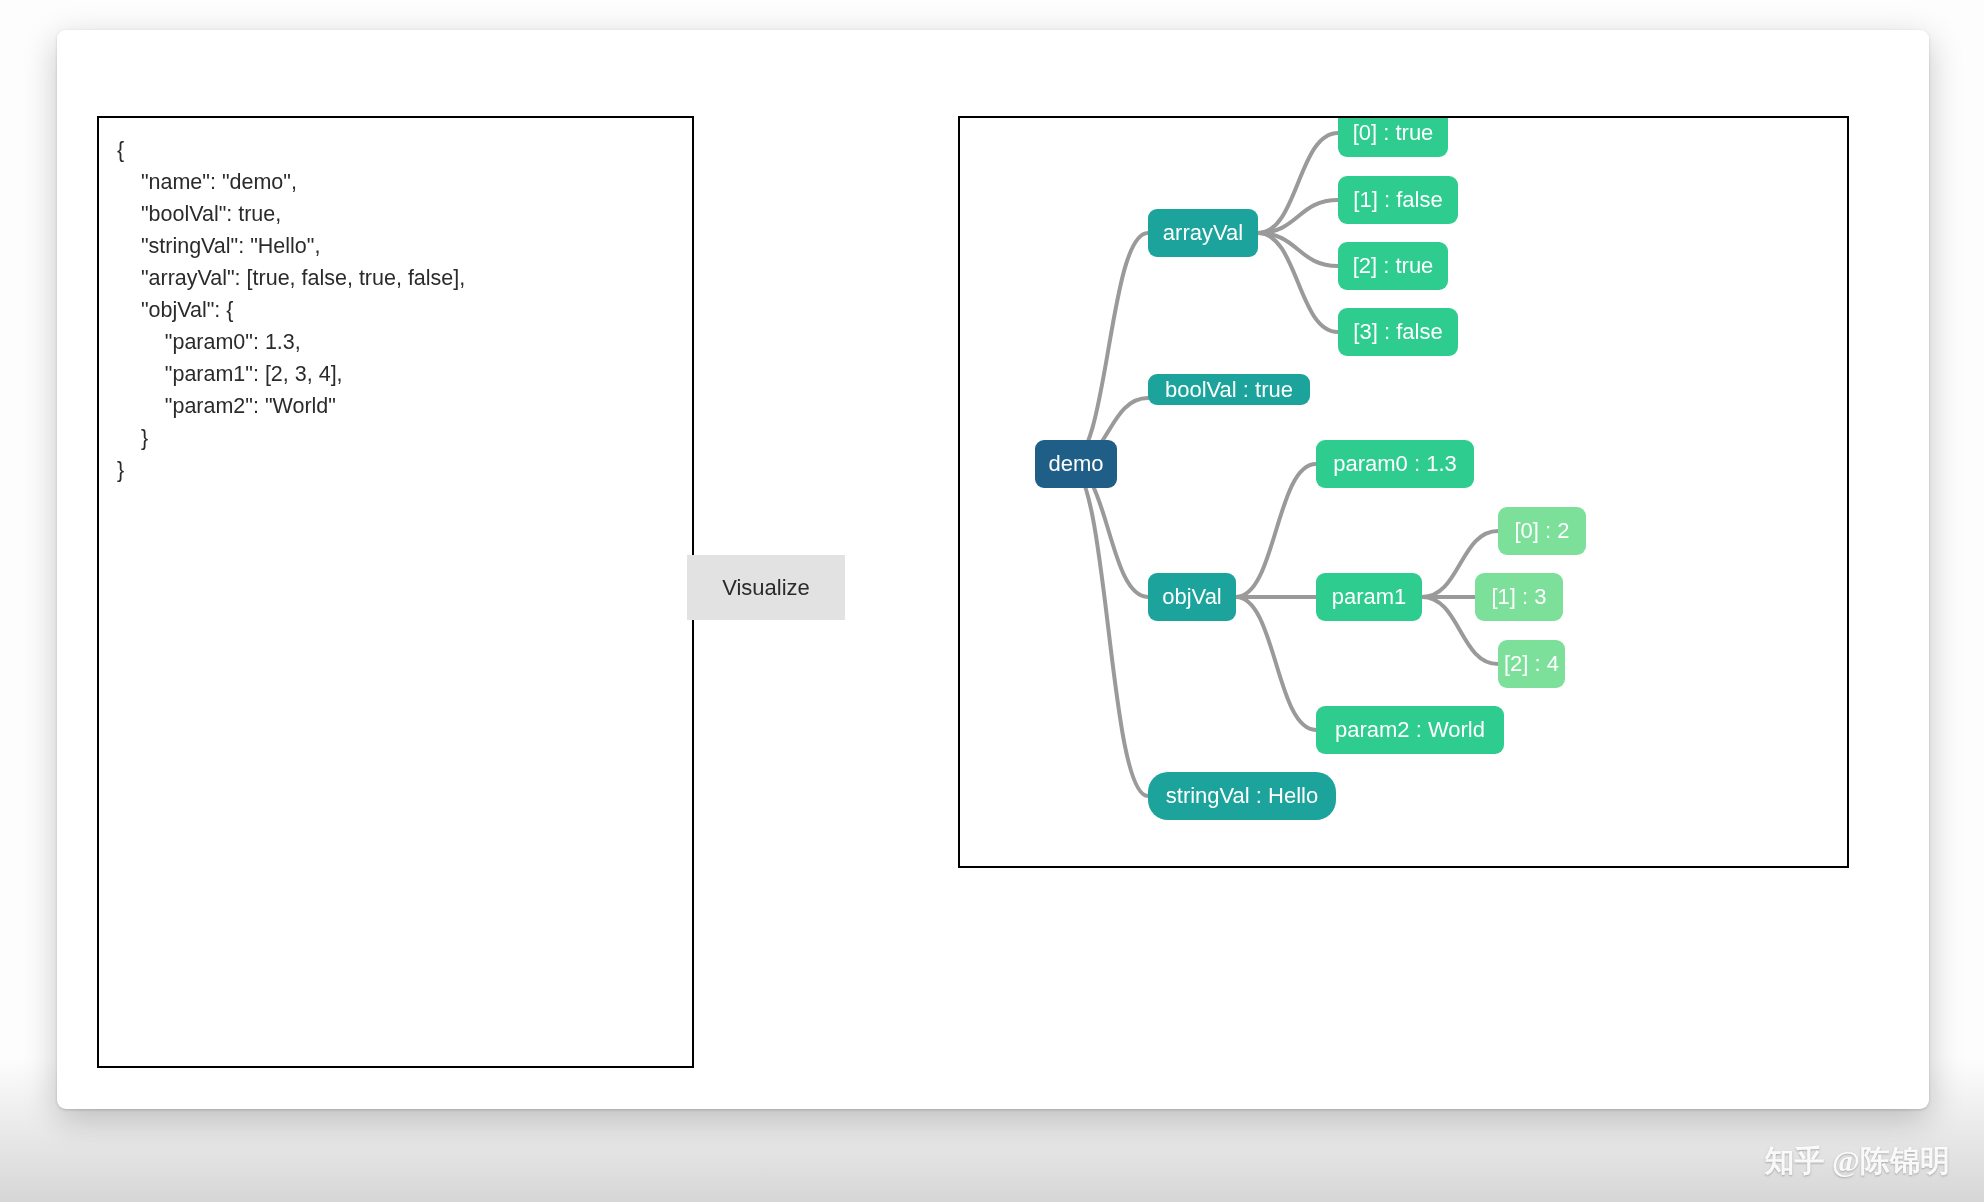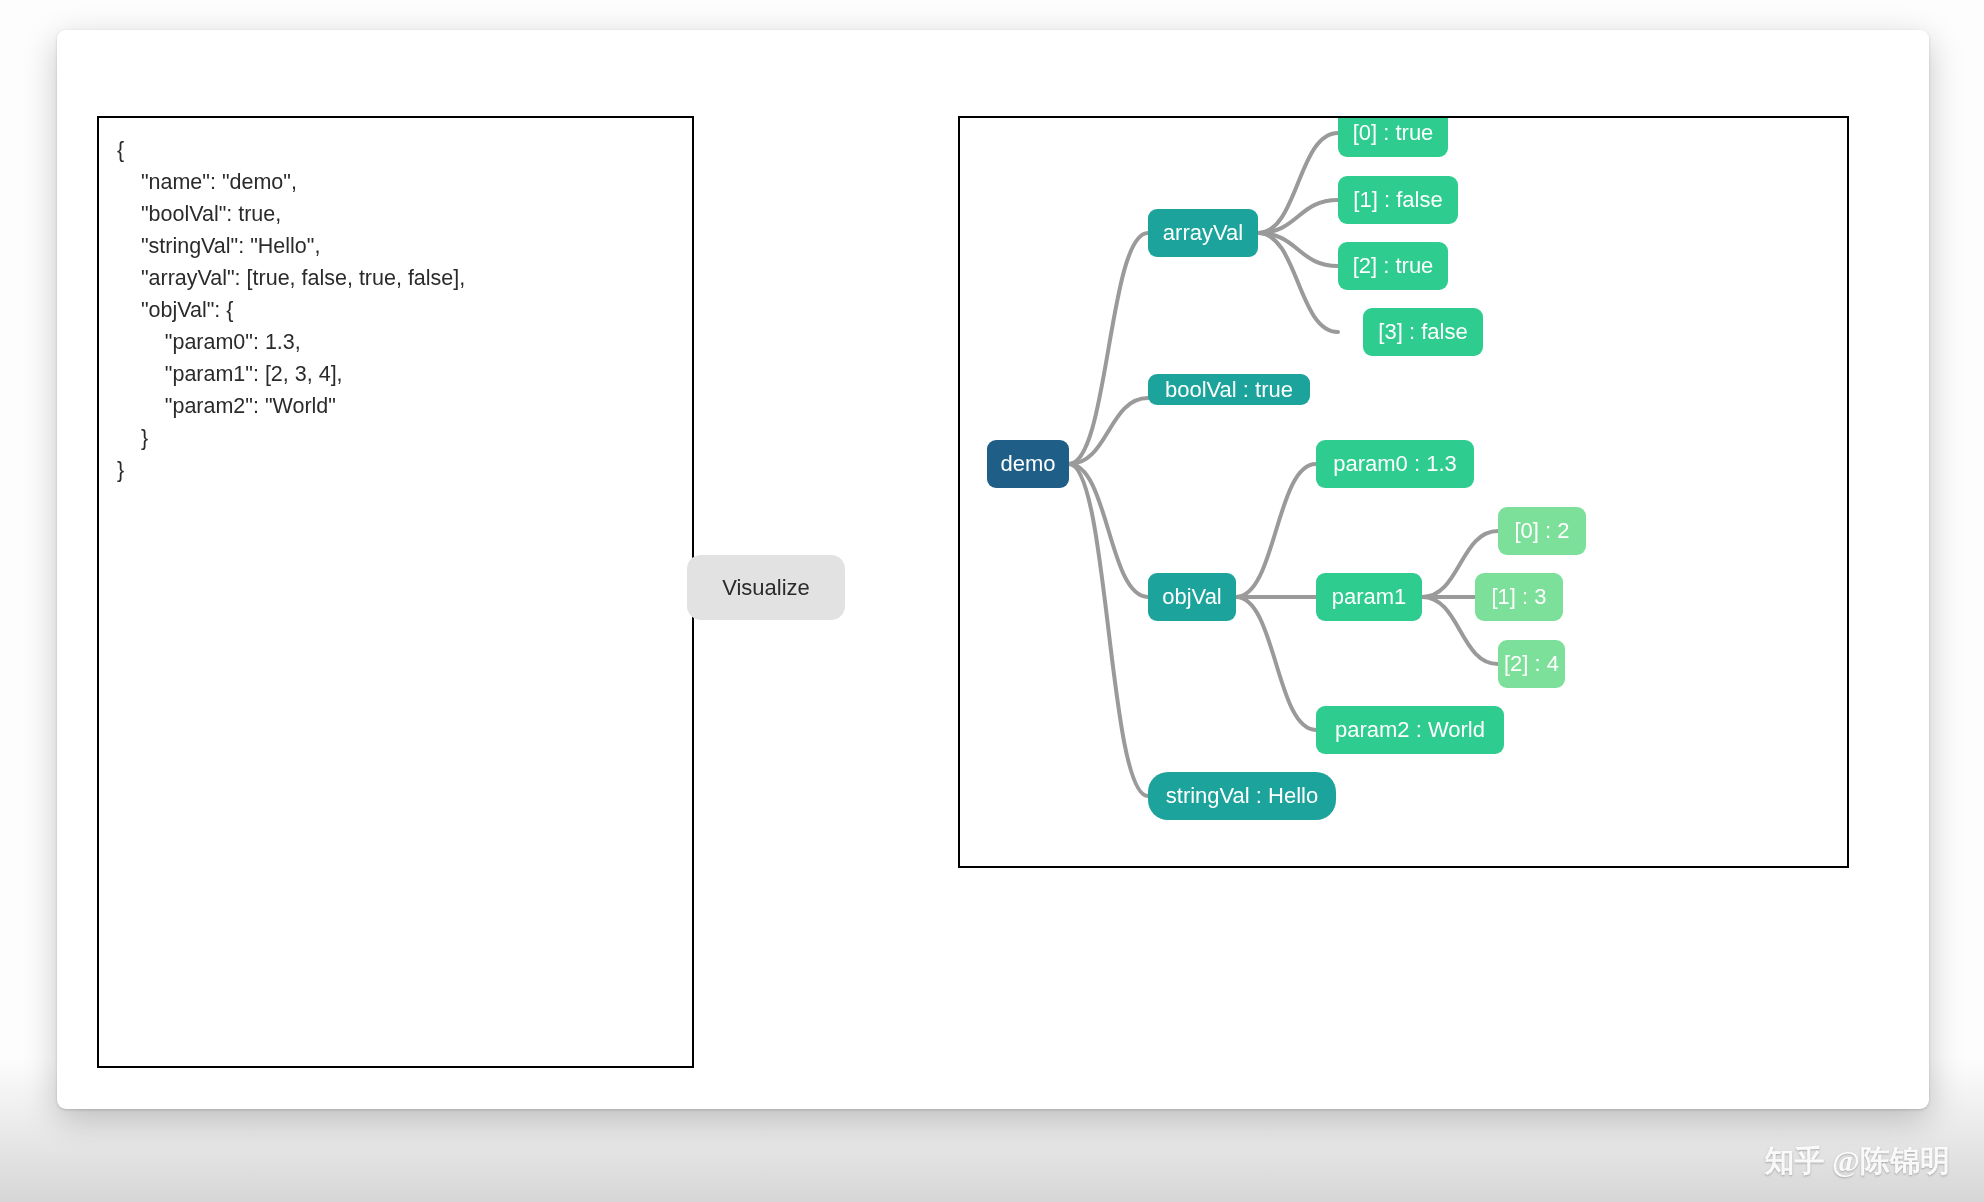--- a/index.html
+++ b/index.html
@@ -103,21 +103,21 @@
 
   
   .visualize-btn {
     position: absolute;
     left: 630px;
     top: 525px;
     width: 158px;
     height: 65px;
     background: #e2e2e2;
     border: none;
-    border-radius: 14px;
+    border-radius: 0;
     font-family: "Liberation Sans", sans-serif;
     font-size: 22px;
     color: #2b2b2b;
     cursor: pointer;
     padding: 0;
   }
 
   
   .graph-pane {
     position: absolute;
@@ -148,21 +148,21 @@
     color: #ffffff;
     font-family: "Liberation Sans", sans-serif;
     font-size: 22px;
     white-space: nowrap;
     padding: 0 3px;
     box-sizing: border-box;
     cursor: pointer;
     user-select: none;
   }
 
-  .node.root   { background: #1f5f87; }
+  .node.root   { background: #1f5f87; margin-left: 48px; }
   .node.branch { background: #1ca39b; }
   .node.leaf   { background: #2ecc8f; }
   .node.leaf2  { background: #7de09a; }
 
   
   .watermark {
     position: absolute;
     right: 34px;
     bottom: 20px;
     font-family: Liberation Serif, serif;
@@ -219,21 +219,21 @@
               <path d="M 462 479 C 500 479, 500 479, 538 479"></path>
               <path d="M 462 479 C 500 479, 500 546, 538 546"></path>
             </g>
         </svg>
         <div id="node-layer">
             <div class="node root" style="left: 27px; top: 322px; width: 82px; height: 48px;">demo</div>
             <div class="node branch" style="left: 188px; top: 91px; width: 110px; height: 48px;">arrayVal</div>
             <div class="node leaf" style="left: 378px; top: -9px; width: 110px; height: 48px;">[0] : true</div>
             <div class="node leaf" style="left: 378px; top: 58px; width: 120px; height: 48px; text-align: center;">[1] : false</div>
             <div class="node leaf" style="left: 378px; top: 124px; width: 110px; height: 48px;">[2] : true</div>
-            <div class="node leaf" style="left: 378px; top: 190px; width: 120px; height: 48px; margin-left: 25px;">[3] : false</div>
+            <div class="node leaf" style="left: 378px; top: 190px; width: 120px; height: 48px;">[3] : false</div>
             <div class="node branch" style="left: 188px; top: 256px; width: 162px; height: 31px;">boolVal : true</div>
             <div class="node branch" style="left: 188px; top: 455px; width: 88px; height: 48px;">objVal</div>
             <div class="node leaf" style="left: 356px; top: 322px; width: 158px; height: 48px;">param0 : 1.3</div>
             <div class="node leaf" style="left: 356px; top: 455px; width: 106px; height: 48px;">param1</div>
             <div class="node leaf2" style="left: 538px; top: 389px; width: 88px; height: 48px;">[0] : 2</div>
             <div class="node leaf2" style="left: 515px; top: 455px; width: 88px; height: 48px;">[1] : 3</div>
             <div class="node leaf2" style="left: 538px; top: 522px; width: 67px; height: 48px;">[2] : 4</div>
             <div class="node leaf" style="left: 356px; top: 588px; width: 188px; height: 48px;">param2 : World</div>
             <div class="node branch" style="left: 188px; top: 654px; width: 188px; height: 48px; border-radius: 20px;">stringVal : Hello</div>
           </div>

